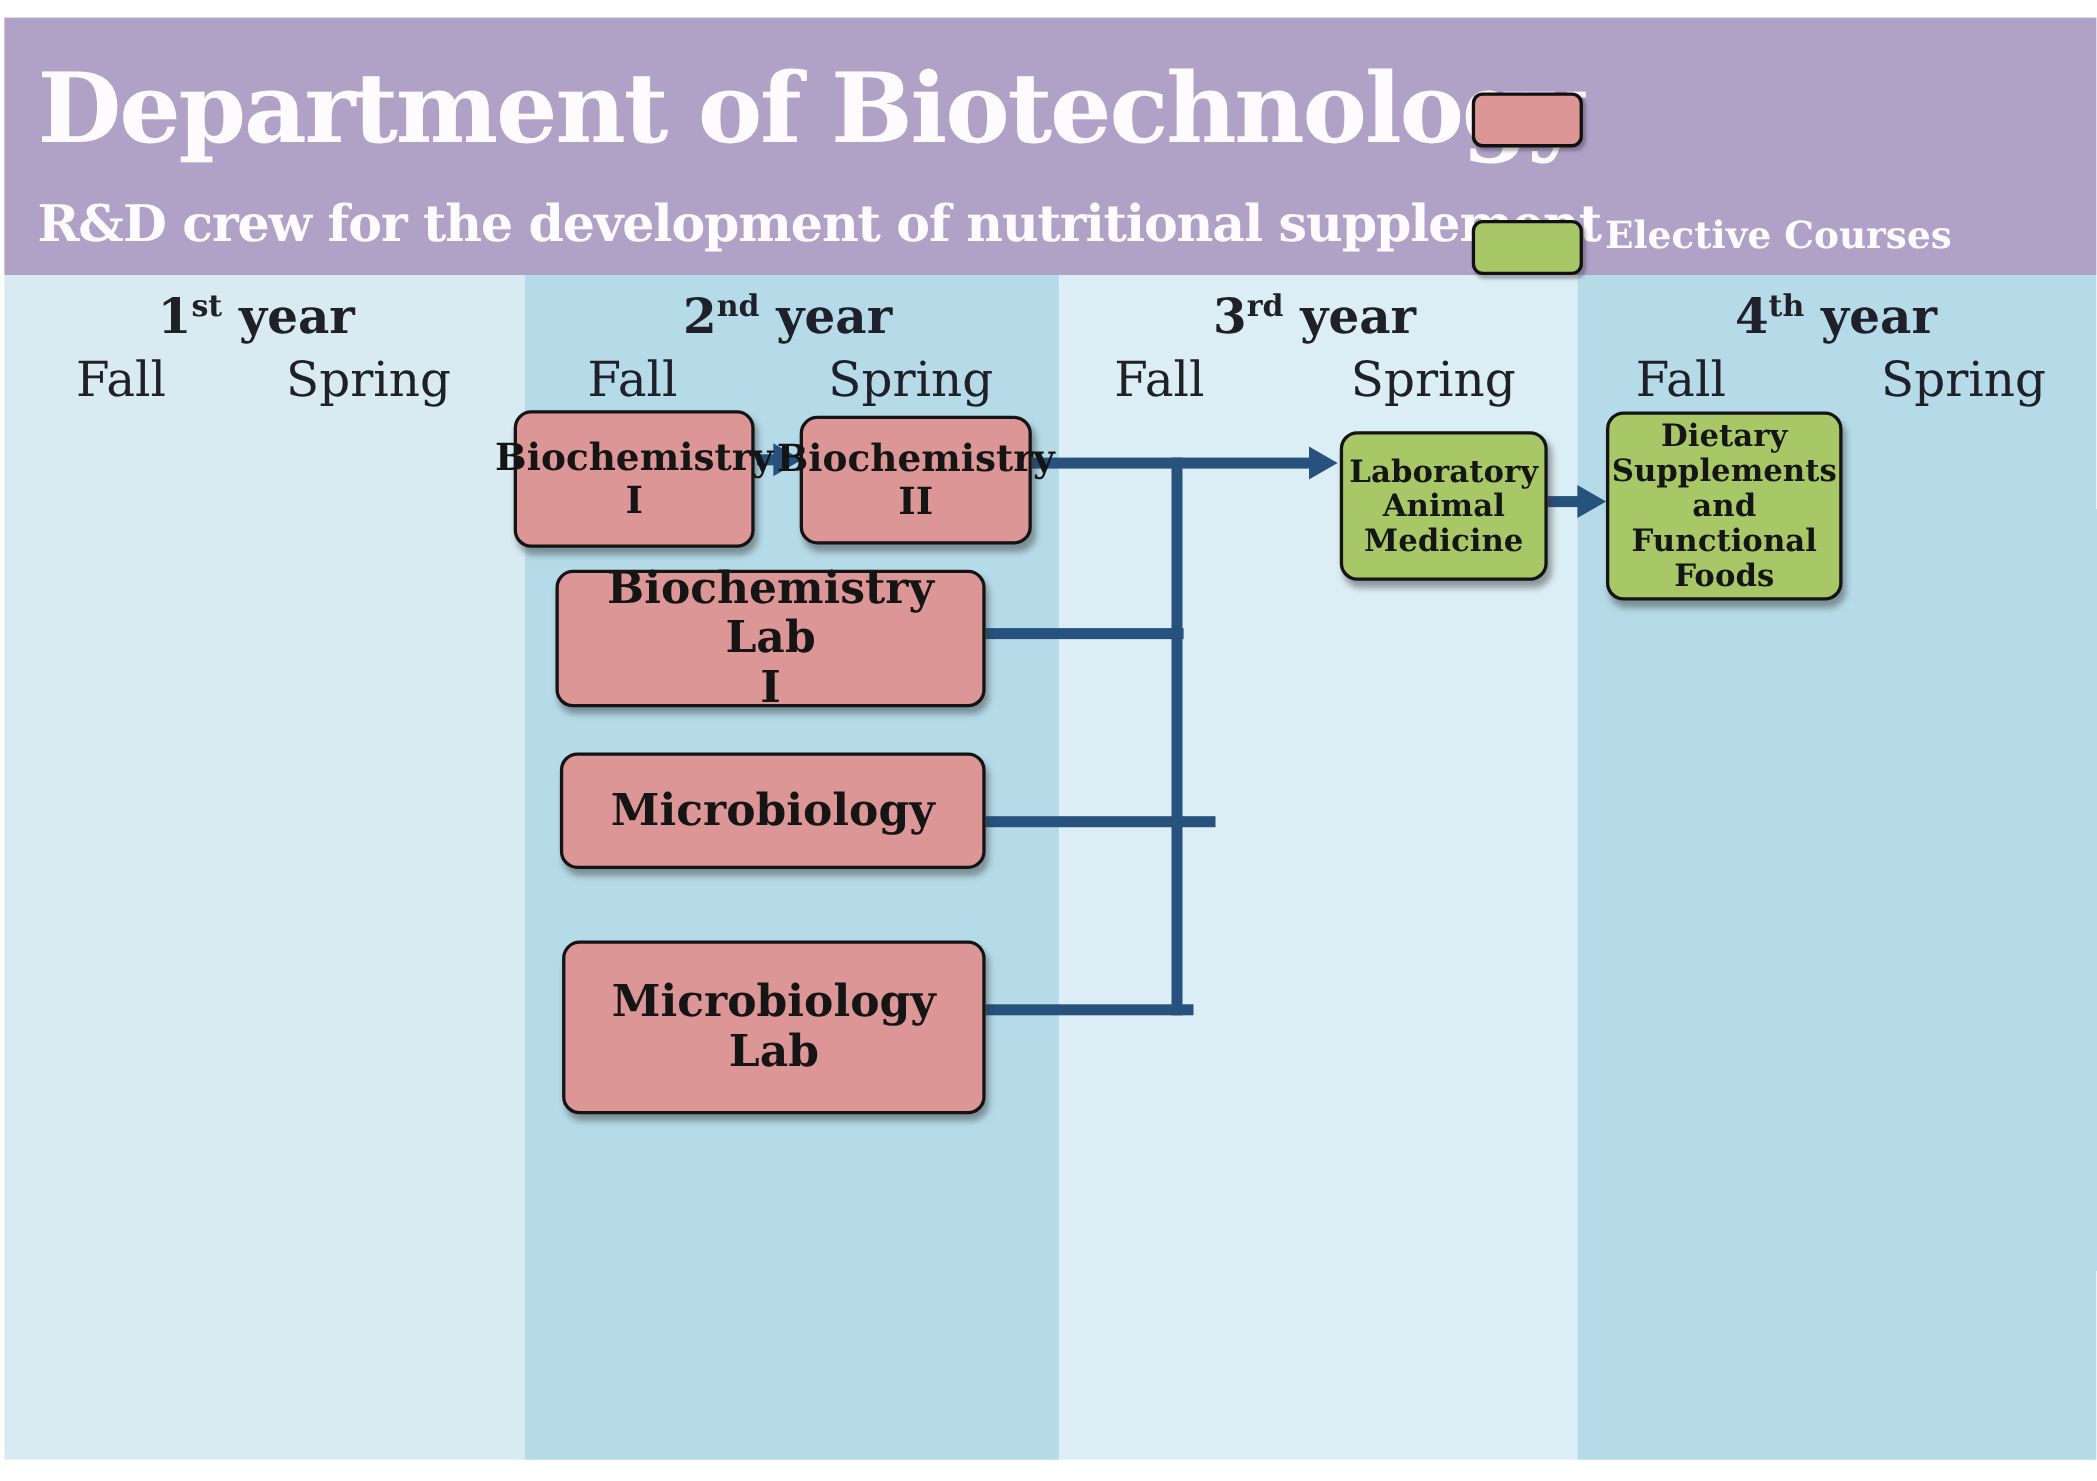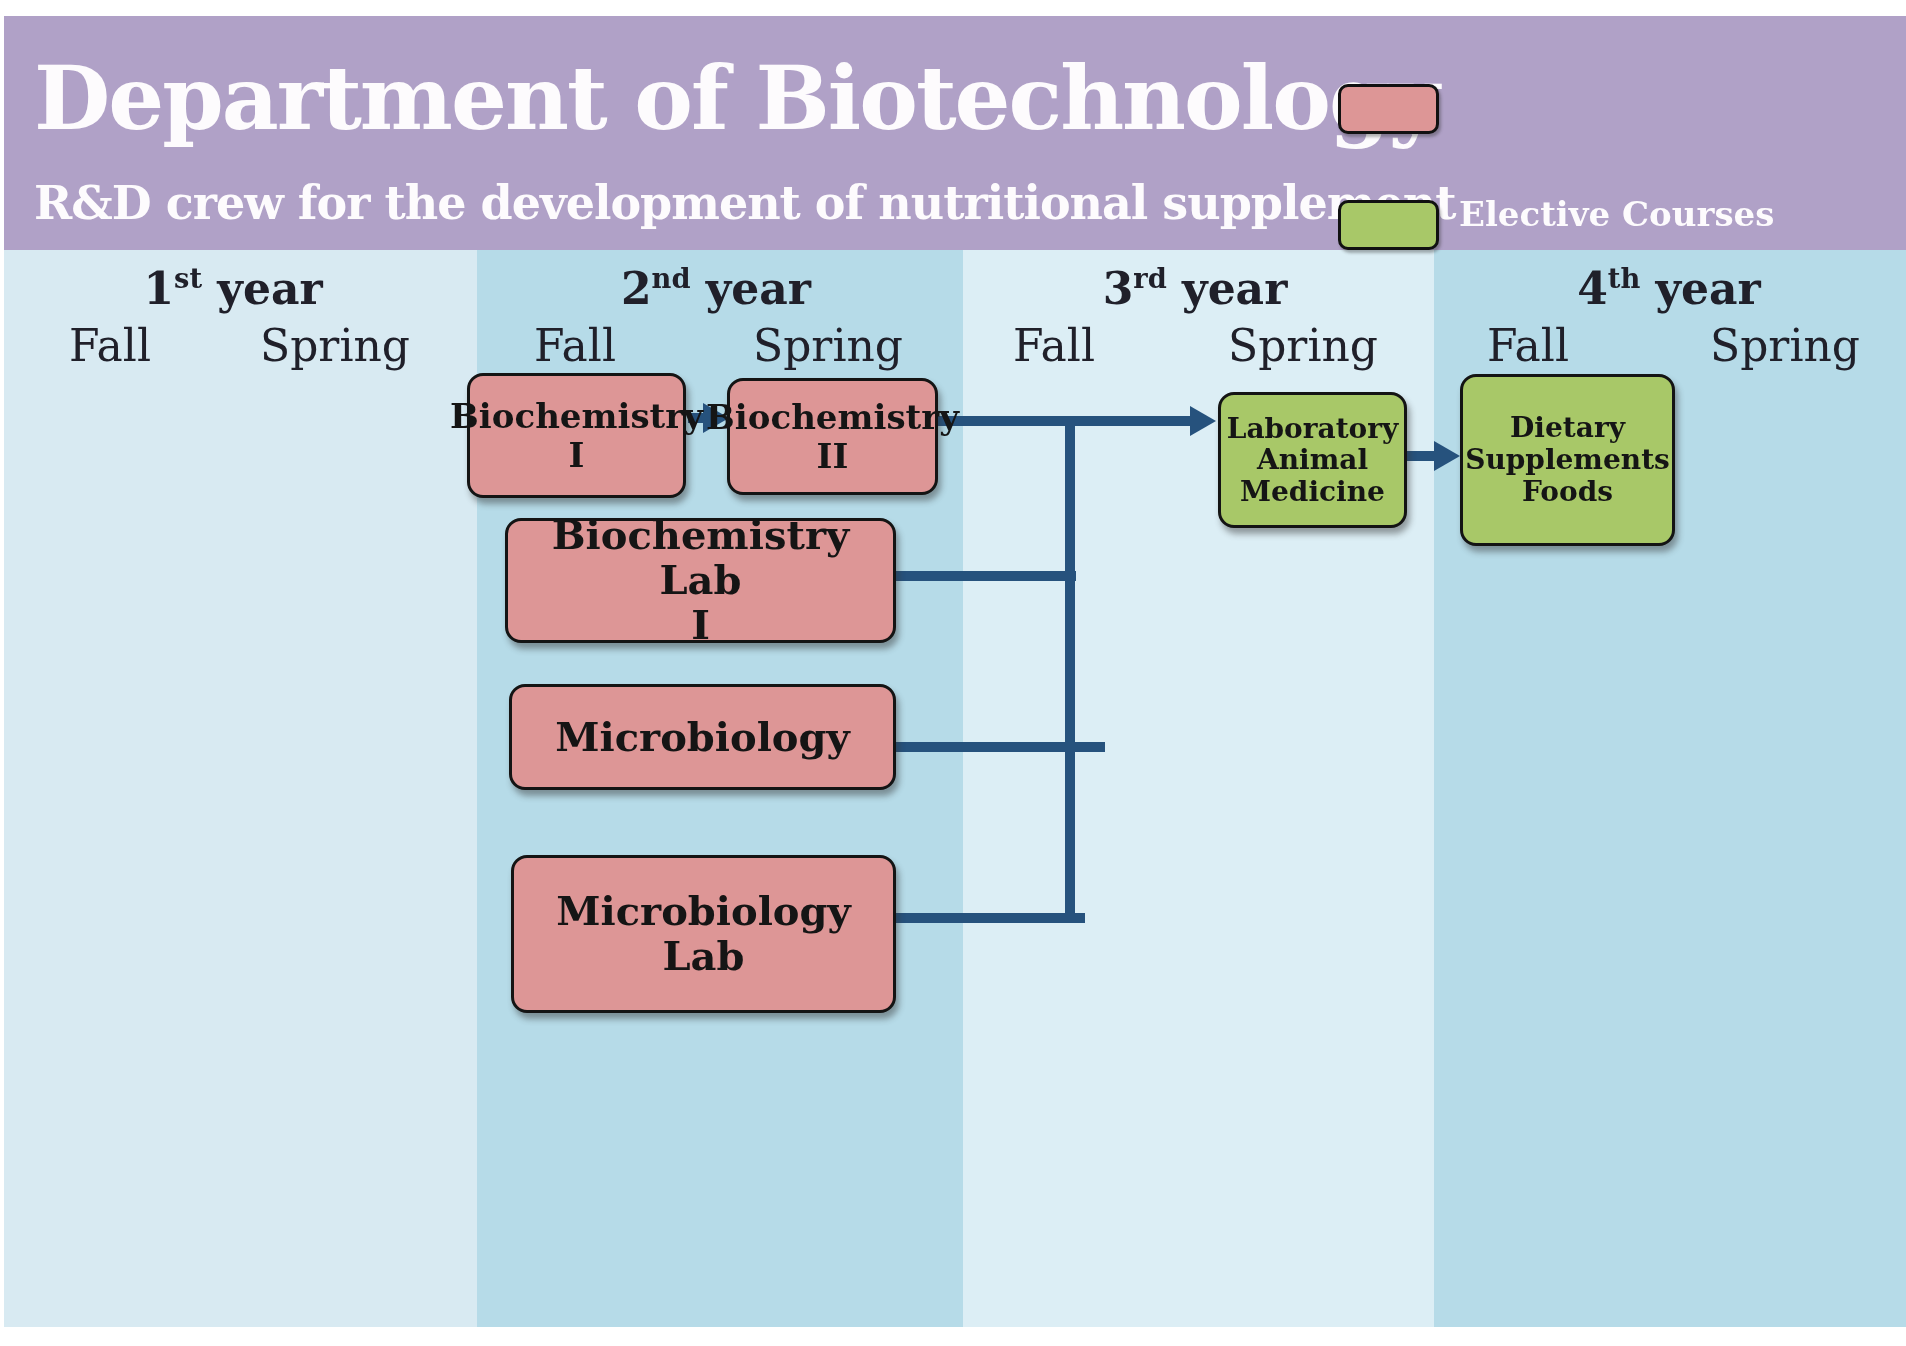--- a/index.html
+++ b/index.html
@@ -134,14 +134,15 @@
   <span>Microbiology Lab</span>
 </div>
 <div class="abs course elective" id="box-labanimal">
   <span>Laboratory</span>
   <span>Animal</span>
   <span>Medicine</span>
 </div>
 <div class="abs course elective" id="box-dietary">
   <span>Dietary</span>
   <span>Supplements</span>
+  <span>and Functional</span>
   <span>Foods</span>
 </div>
 
 </body></html>

